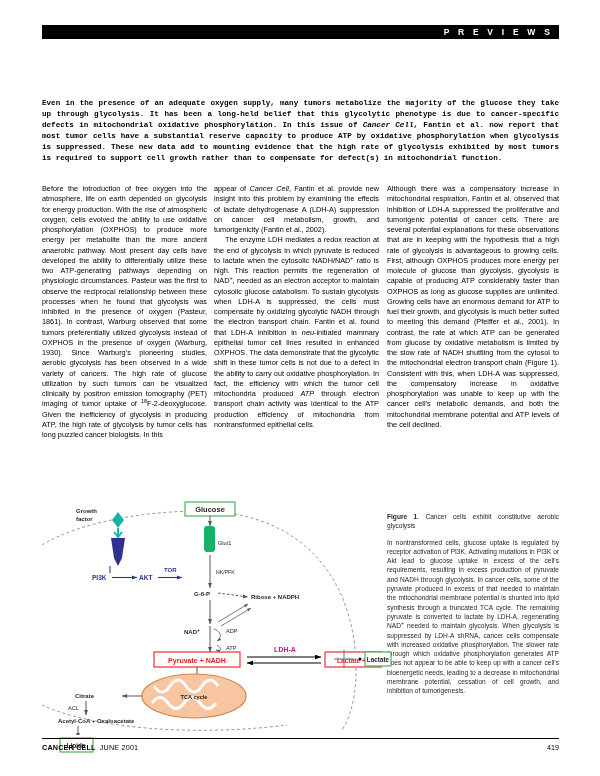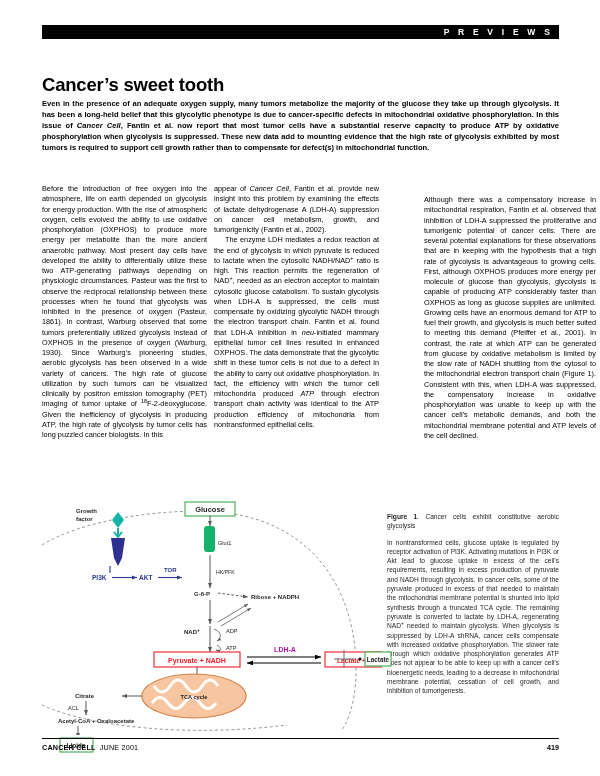--- a/index.html
+++ b/index.html
@@ -54,40 +54,41 @@
   
   .abstract {
     position: absolute;
     left: 42px; top: 98px;
     width: 517px;
     font-size: 7.6px;
     line-height: 11.0px;
     font-weight: bold;
     text-align: justify;
     color: #000;
+    font-family: Liberation Mono, monospace;
   }
   .abstract em { font-style: italic; }
 
   
   .col {
     position: absolute;
     font-size: 7.3px;
     line-height: 10.25px;
     text-align: justify;
     color: #000;
     width: 165px;
   }
   .col p { margin: 0; text-indent: 0; }
   .col p + p { text-indent: 11px; }
   .col em { font-style: italic; }
   .col sup { font-size: 5.4px; vertical-align: super; line-height: 0; }
 
   #col1 { left: 42px; top: 184px; }
   #col2 { left: 214px; top: 184px; }
-  #col3 { left: 387px; top: 195px; width: 172px; margin-left: 37px; }
+  #col3 { left: 387px; top: 184px; width: 172px; }
 
   
   .fig-caption {
     position: absolute;
     left: 387px; top: 512px;
     width: 172px;
     font-size: 6.6px;
     line-height: 9.3px;
     text-align: justify;
     color: #231f20;
@@ -110,21 +111,21 @@
     width: 517px;
     display: flex;
     justify-content: space-between;
     align-items: baseline;
     font-size: 7.2px;
     color: #000;
   }
   .footer .journal { font-weight: bold; letter-spacing: 0.2px; }
   .footer .issue { font-weight: normal; letter-spacing: 0.2px; }
   .footer .left { display: flex; gap: 4px; align-items: baseline; }
-  .footer .page-no { font-size: 7.2px; font-weight: bold; }
+  .footer .page-no { font-size: 7.2px; }
 
   
   .figure {
     position: absolute;
     left: 42px; top: 500px;
     width: 340px; height: 235px; text-align: right;
   }
   .figure svg { display: block; }
 
   .box-lbl {
@@ -134,21 +135,20 @@
 </style>
 </head>
 <body>
 
 <div class="page">
 
   <div class="header-bar">
     <span class="section-label">P R E V I E W S</span>
   </div>
 
-  <h1 class="article-title">Cancer’s sweet tooth</h1>
 
   <div class="abstract" id="abstract"><span>Even in the presence of an adequate oxygen supply, many tumors metabolize the majority of the glucose they take up through glycolysis. It has been a long-held belief that this glycolytic phenotype is due to cancer-specific defects in mitochondrial oxidative phosphorylation. In this issue of </span><em>Cancer Cell</em><span>, Fantin et al. now report that most tumor cells have a substantial reserve capacity to produce ATP by oxidative phosphorylation when glycolysis is suppressed. These new data add to mounting evidence that the high rate of glycolysis exhibited by most tumors is required to support cell growth rather than to compensate for defect(s) in mitochondrial function.</span></div>
 
   <div class="col" id="col1">
       <p><span>Before the introduction of free oxygen into the atmosphere, life on earth depended on glycolysis for energy production. With the rise of atmospheric oxygen, cells evolved the ability to use oxidative phosphorylation (OXPHOS) to produce more energy per metabolite than the more ancient anaerobic pathway. Most present day cells have developed the ability to differentially utilize these two ATP-generating pathways depending on physiologic circumstances. Pasteur was the first to observe the reciprocal relationship between these processes when he found that glycolysis was inhibited in the presence of oxygen (Pasteur, 1861). In contrast, Warburg observed that some tumors preferentially utilized glycolysis instead of OXPHOS in the presence of oxygen (Warburg, 1930). Since Warburg’s pioneering studies, aerobic glycolysis has been observed in a wide variety of cancers. The high rate of glucose utilization by such tumors can be visualized clinically by positron emission tomography (PET) imaging of tumor uptake of </span><sup>18</sup><span>F-2-deoxyglucose. Given the inefficiency of glycolysis in producing ATP, the high rate of glycolysis by tumor cells has long puzzled cancer biologists. In this</span></p>
     </div>
   <div class="col" id="col2">
       <p><span>appear of </span><em>Cancer Cell</em><span>, Fantin et al. provide new insight into this problem by examining the effects of lactate dehydrogenase A (LDH-A) suppression on cancer cell metabolism, growth, and tumorigenicity (Fantin et al., 2002).</span></p>
       <p><span>The enzyme LDH mediates a redox reaction at the end of glycolysis in which pyruvate is reduced to lactate when the cytosolic NADH/NAD</span><sup>+</sup><span> ratio is high. This reaction permits the regeneration of NAD</span><sup>+</sup><span>, needed as an electron acceptor to maintain cytosolic glucose catabolism. To sustain glycolysis when LDH-A is suppressed, the cells must compensate by oxidizing glycolytic NADH through the electron transport chain. Fantin et al. found that LDH-A inhibition in </span><em>neu</em><span>-initiated mammary epithelial tumor cell lines resulted in enhanced OXPHOS. The data demonstrate that the glycolytic shift in these tumor cells is not due to a defect in the ability to carry out oxidative phosphorylation. In fact, the efficiency with which the tumor cell mitochondria produced </span><em>ATP</em><span> through electron transport chain activity was identical to the ATP production efficiency of mitochondria from nontransformed epithelial cells.</span></p>
     </div>

